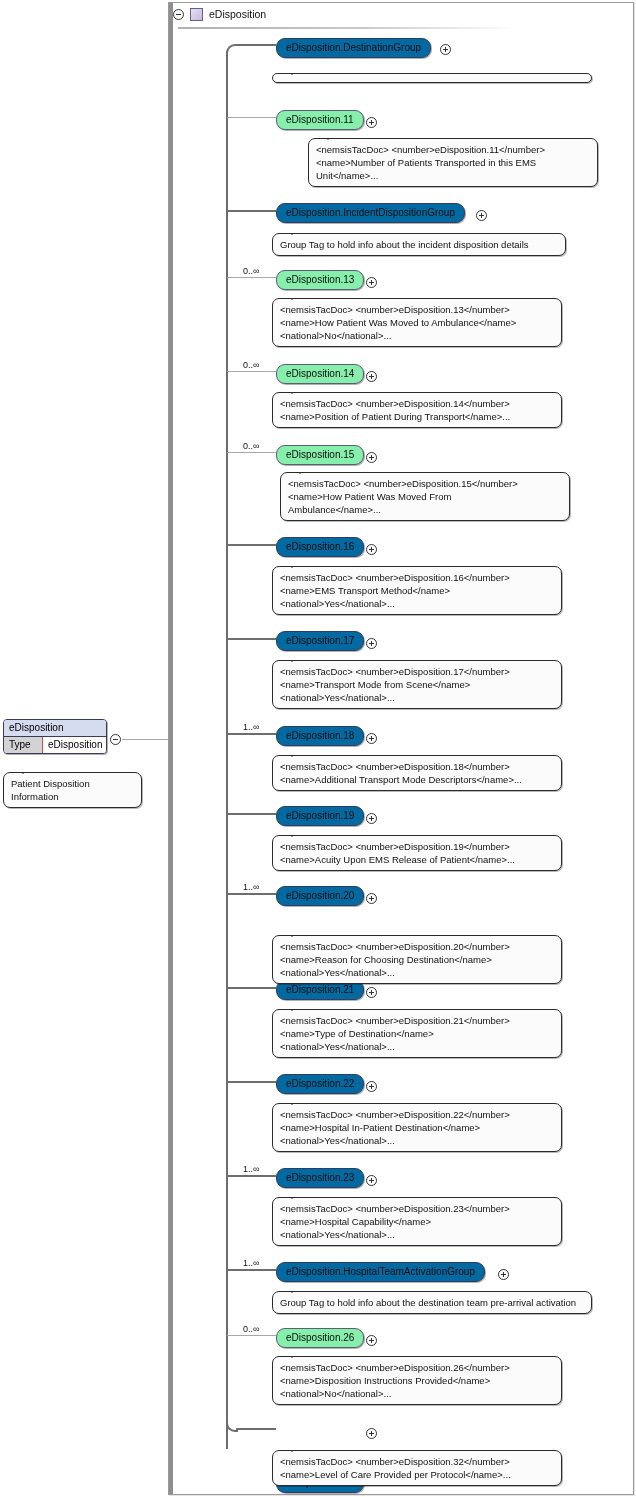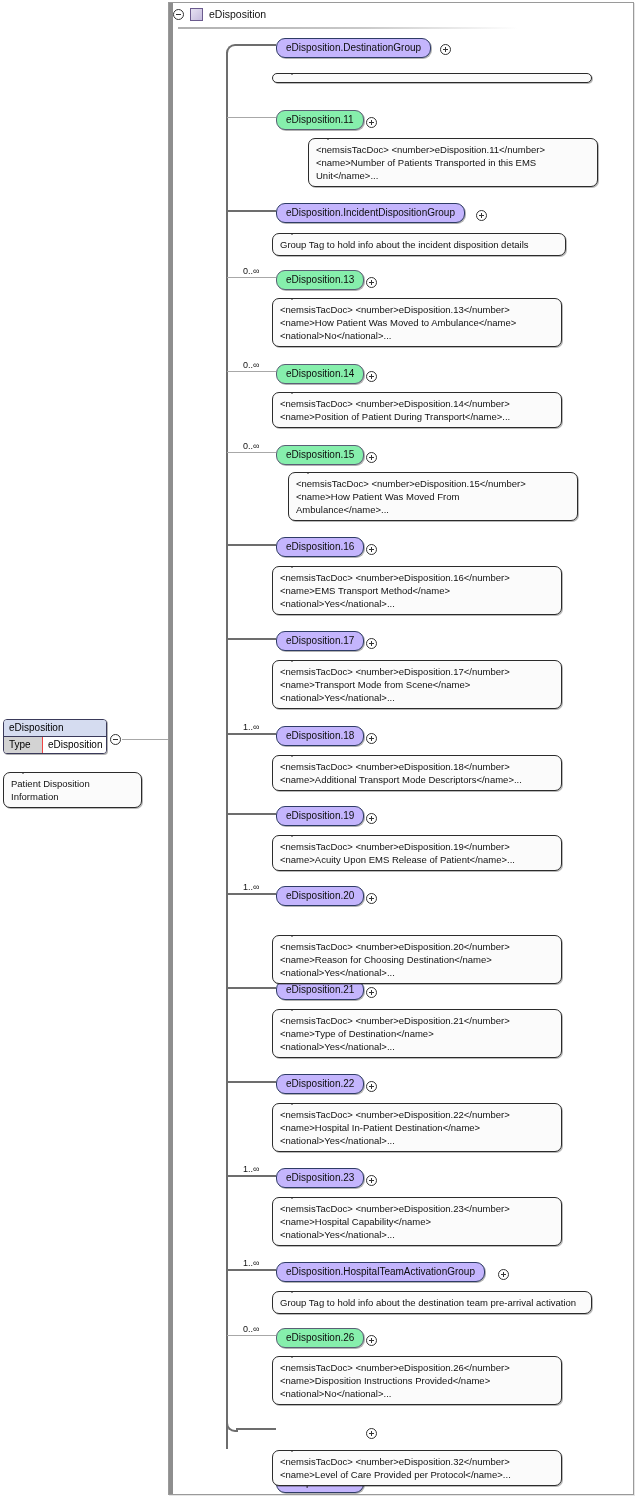--- a/index.html
+++ b/index.html
@@ -62,21 +62,21 @@
   .conn.thin{height:1px;background:#a8a8a8;}
 
   
   .corner{position:absolute;width:10px;height:10px;border-left:2px solid #6d6d6d;
           border-top:2px solid #6d6d6d;border-top-left-radius:9px;}
   .corner.bot{border-top:none;border-bottom:2px solid #6d6d6d;border-top-left-radius:0;
               border-bottom-left-radius:9px;}
 
   
   .node{position:absolute;display:inline-block;border:1px solid #2f3c66;border-radius:9px;
-        background:#c4b5fd;font-size:10px;line-height:12px;color:#0d0d0d;padding:3px 9px;
+        background:#0369a1;font-size:10px;line-height:12px;color:#0d0d0d;padding:3px 9px;
         white-space:nowrap;box-shadow:1px 1px 0 rgba(0,0,0,.30);}
   .node.faded{background:#86efac;border-color:#5a5f75;}
 
   
   .plus{position:absolute;width:11px;height:11px;border:1px solid #333;border-radius:50%;
         background:#fff;box-sizing:border-box;}
   .plus:after{content:"";position:absolute;left:2px;top:4px;width:5px;height:1px;background:#333;}
   .plus:before{content:"";position:absolute;left:4px;top:2px;width:1px;height:5px;background:#333;}
 
   
@@ -250,21 +250,21 @@
 </div>
 
 <div class="ann-box" style="left:272px;top:392px;width:290px;">
   <div class="anno">
       <span class="tail"></span>
     <div>&lt;nemsisTacDoc&gt; &lt;number&gt;eDisposition.14&lt;/number&gt;</div>
     <div>&lt;name&gt;Position of Patient During Transport&lt;/name&gt;...</div>
   </div>
 </div>
 
-<div class="ann-box" style="left:288px;top:472px;width:290px;">
+<div class="ann-box" style="left:280px;top:472px;width:290px;">
   <div class="anno">
       <span class="tail"></span>
     <div>&lt;nemsisTacDoc&gt; &lt;number&gt;eDisposition.15&lt;/number&gt;</div>
     <div>&lt;name&gt;How Patient Was Moved From</div>
     <div>Ambulance&lt;/name&gt;...</div>
   </div>
 </div>
 
 <div class="ann-box" style="left:272px;top:566px;width:290px;">
   <div class="anno">

